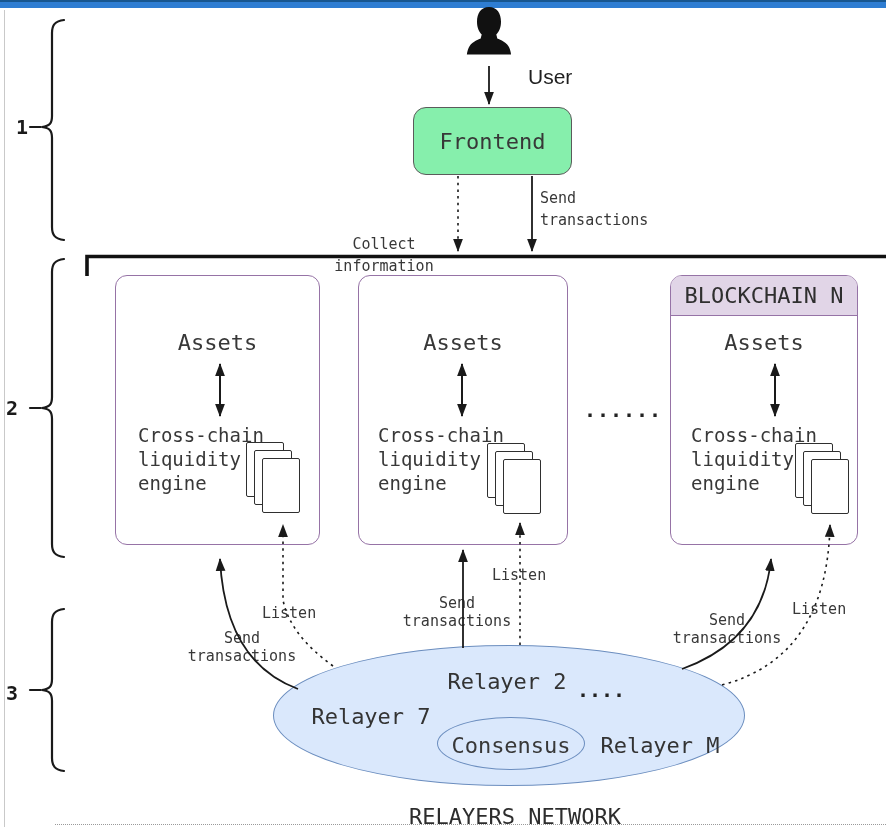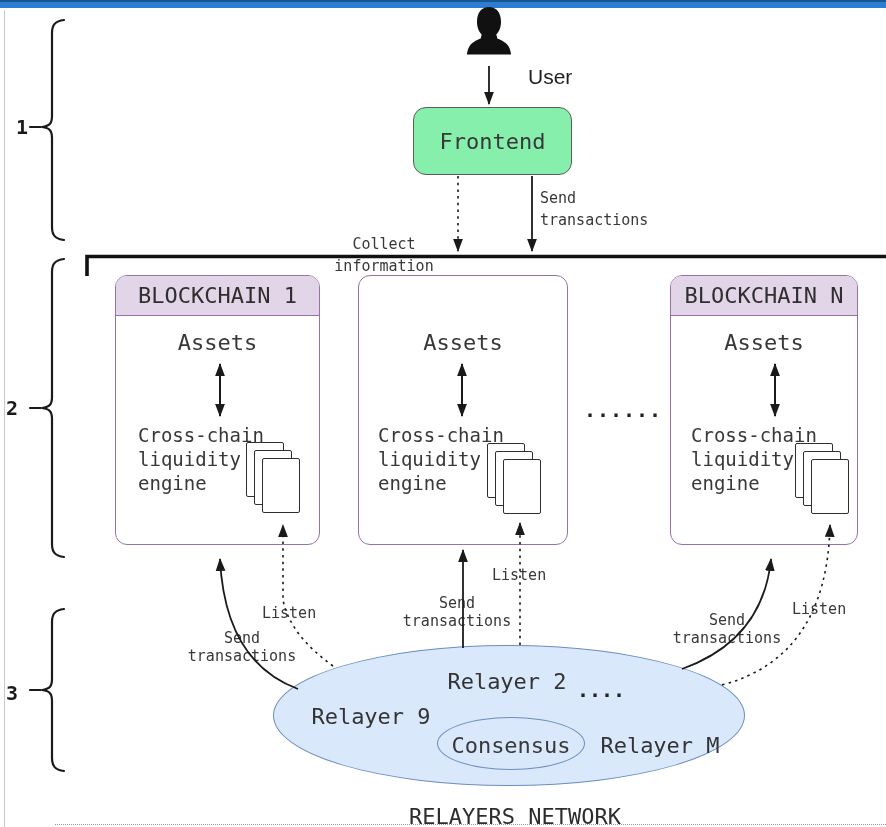--- a/index.html
+++ b/index.html
@@ -90,21 +90,20 @@
   <div id="frontend-box" class="abs mono">
     <span>Frontend</span>
   </div>
 
   <div id="lbl-collect" class="abs edge-lbl pre">Collect
 information</div>
   <div id="lbl-sendtx-top" class="abs edge-lbl pre">Send
 transactions</div>
 
   <div class="bc-box" style="left:115px; width:205px;">
-    <div class="bc-head">BLOCKCHAIN 1</div>
     <div class="bc-assets">Assets</div>
     <div class="bc-engine pre" style="left:22px;">Cross-chain
 liquidity
 engine</div>
   </div>
   <div class="doc abs" style="left:246px; top:442px;"></div>
   <div class="doc abs" style="left:254px; top:450px;"></div>
   <div class="doc abs" style="left:262px; top:458px;"></div>
 
   <div class="bc-box" style="left:358px; width:210px;">
@@ -125,21 +124,21 @@
     <div class="bc-engine pre" style="left:20px;">Cross-chain
 liquidity
 engine</div>
   </div>
   <div class="doc abs" style="left:795px; top:443px;"></div>
   <div class="doc abs" style="left:803px; top:451px;"></div>
   <div class="doc abs" style="left:811px; top:459px;"></div>
 
   <div id="net-ellipse" class="abs"></div>
   <div id="consensus-ellipse" class="abs"></div>
-  <div class="abs net-lbl ctr" style="left:291px; top:704px; width:160px;">Relayer 9</div>
+  <div class="abs net-lbl ctr" style="left:291px; top:704px; width:160px;">Relayer 7</div>
   <div class="abs net-lbl ctr" style="left:427px; top:669px; width:160px;">Relayer 2</div>
   <div id="net-dots" class="abs">....</div>
   <div class="abs net-lbl ctr" style="left:580px; top:717px; width:160px;margin-top:16px;">Relayer M</div>
   <div id="consensus-label" class="abs">Consensus</div>
   <div id="network-caption" class="abs">RELAYERS NETWORK</div>
 
   <div class="abs rl-lbl ctr pre" style="left:162px; top:629px; width:160px;">Send
 transactions</div>
   <div class="abs rl-lbl" style="left:262px; top:604px;">Listen</div>
   <div class="abs rl-lbl ctr pre" style="left:377px; top:594px; width:160px;">Send

